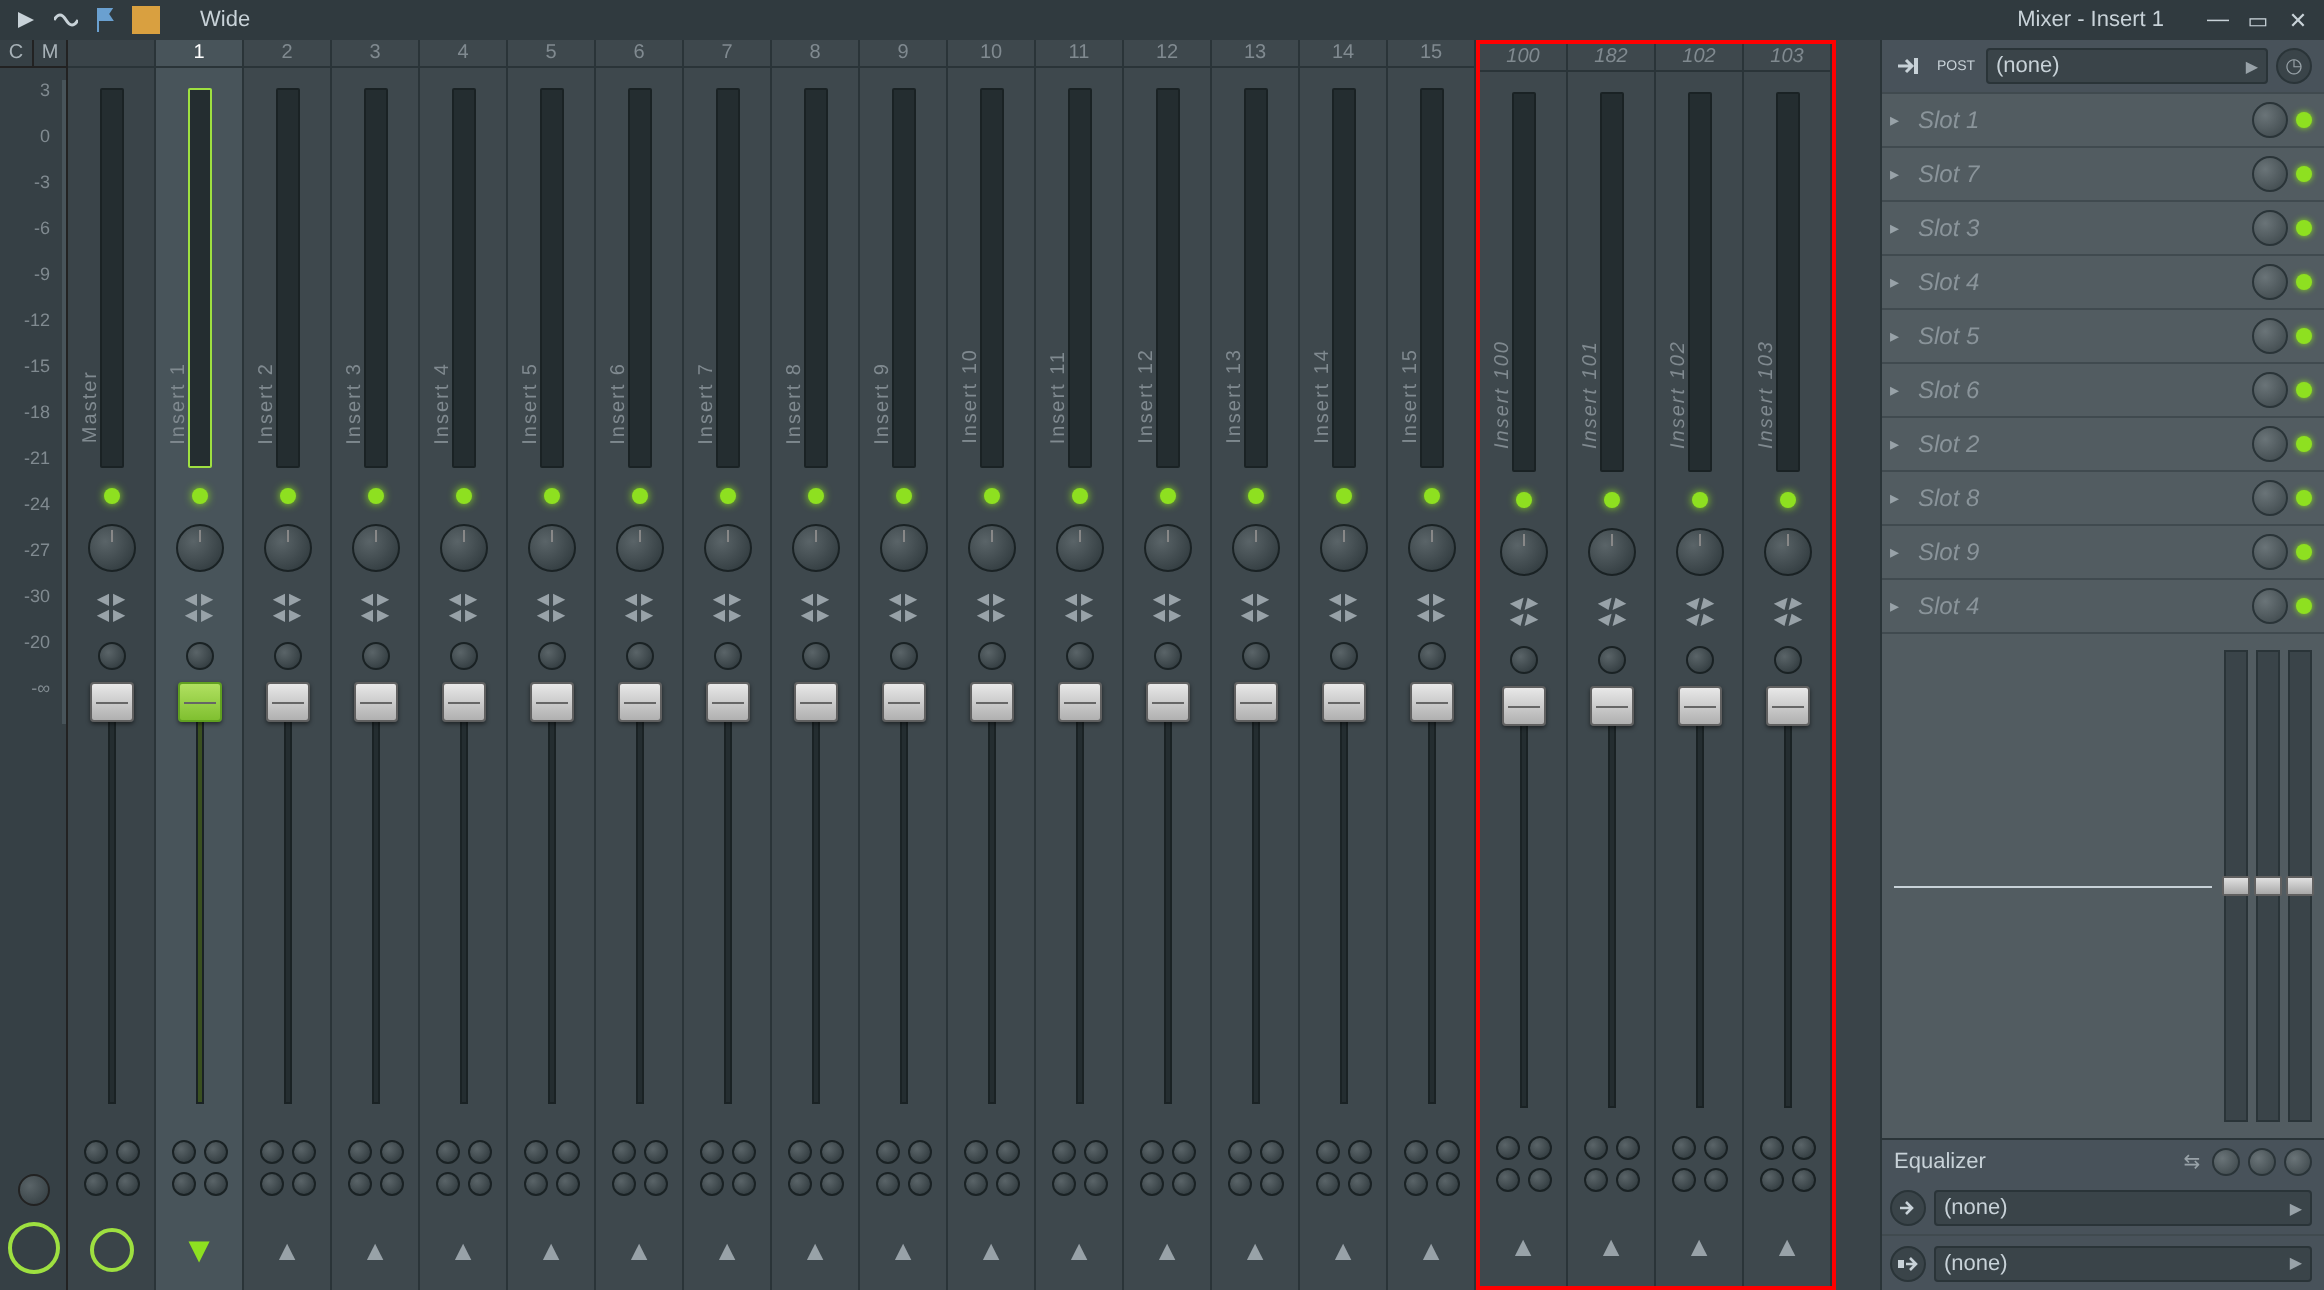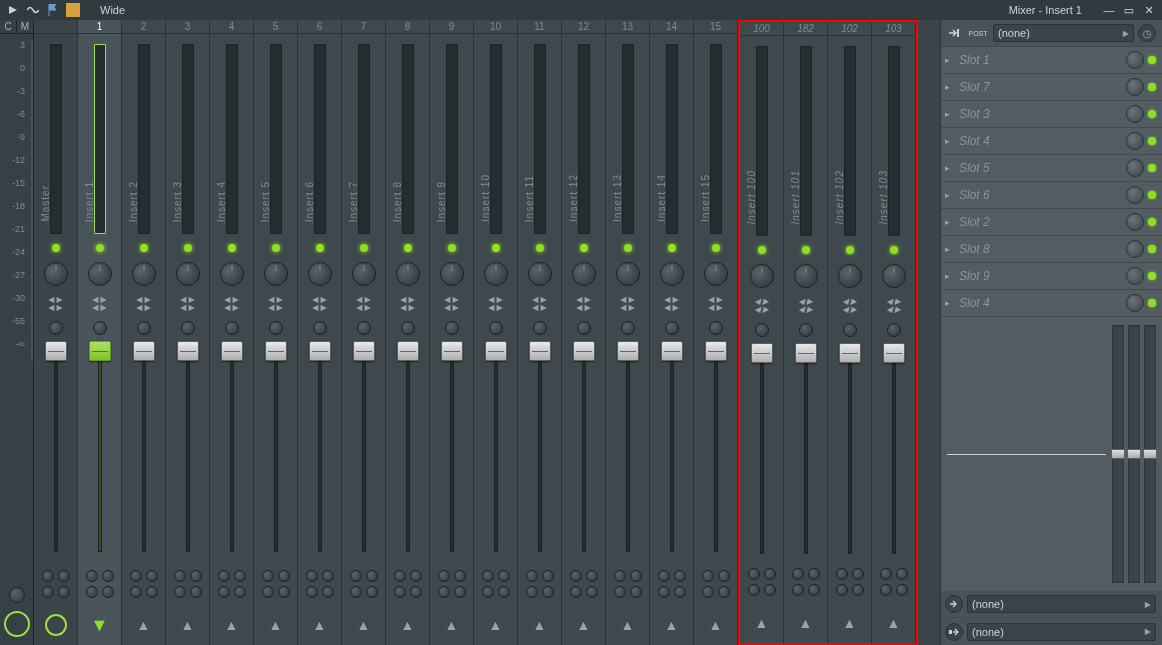--- a/index.html
+++ b/index.html
@@ -136,21 +136,21 @@
         <div class="tick">-3</div>
         <div class="tick">-6</div>
         <div class="tick">-9</div>
         <div class="tick">-12</div>
         <div class="tick">-15</div>
         <div class="tick">-18</div>
         <div class="tick">-21</div>
         <div class="tick">-24</div>
         <div class="tick">-27</div>
         <div class="tick">-30</div>
-        <div class="tick">-55</div>
+        <div class="tick">-20</div>
         <div class="tick">-∞</div>
       </div>
     <div class="bottom-knob">
       <div class="small-knob"></div>
       <div class="big-knob"></div>
     </div>
   </div>
 
   <div class="tracks">
     <div class="track-group" id="tracks-left">
@@ -1084,20 +1084,27 @@
         <div class="ef">
             <div class="cap"></div>
           </div>
         <div class="ef">
             <div class="cap"></div>
           </div>
         <div class="ef">
             <div class="cap"></div>
           </div>
       </div>
+    </div>
+    <div class="rp-eq-hdr">
+      <span class="lbl">Equalizer</span>
+      <span class="reset-icon">⇆</span>
+      <div class="ek"></div>
+      <div class="ek"></div>
+      <div class="ek"></div>
     </div>
     <div class="rp-row io">
       <div class="clk">
         <svg width="12" height="12" viewBox="0 0 12 12">
             <path d="M2 6 h6 M5 3 l3 3 l-3 3" stroke="#c8d2d8" fill="none" stroke-width="1.3"></path>
           </svg>
       </div>
       <div class="io-sel">
         <span>(none)</span>
         <span class="tri">▶</span>

